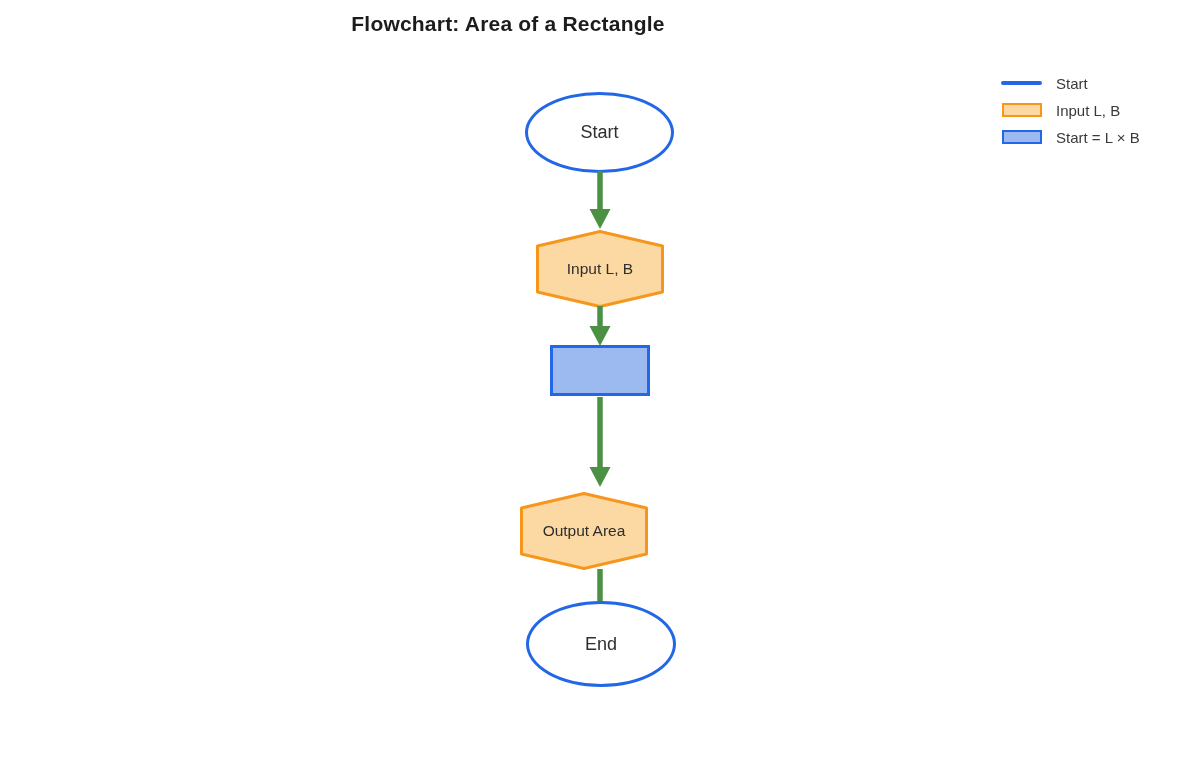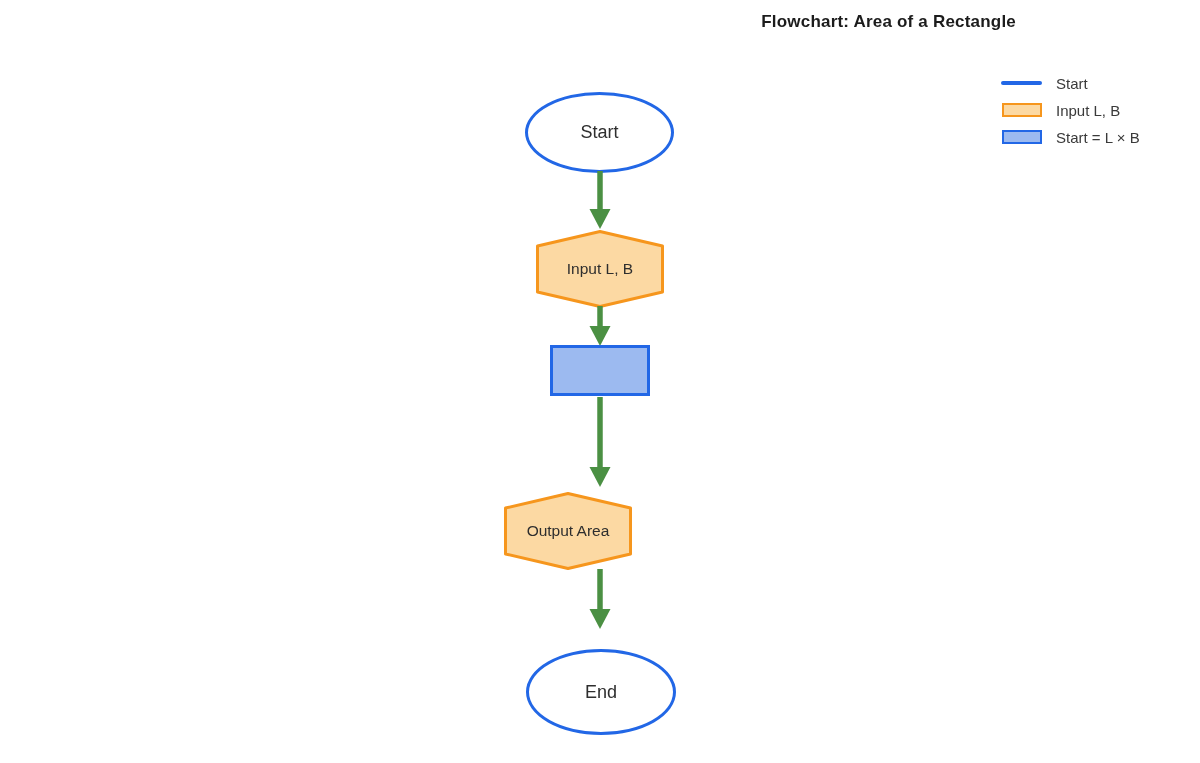--- a/index.html
+++ b/index.html
@@ -15,22 +15,22 @@
     background: #ffffff;
     overflow: hidden;
   }
   .abs { position: absolute; }
 
   
   .page-title {
     top: 12px;
     left: 0;
     width: 1016px;
-    text-align: right;
-    font-size: 17px;
+    text-align: center;
+    font-size: 21px;
     font-weight: bold;
     color: #1c1c1c;
     letter-spacing: 0.2px;
   }
 
   
   .legend {
     top: 74px;
     left: 1001px;
     display: flex;
@@ -174,31 +174,31 @@
     <div class="node-label"></div>
   </div>
 
   <div class="abs arrow" style="left:589px; top:397px;">
     <svg width="22" height="90">
       <line class="arrow-shaft" x1="11" y1="0" x2="11" y2="73"></line>
       <polygon class="arrow-head" points="0.5,70 21.5,70 11,90"></polygon>
     </svg>
   </div>
 
-  <div class="abs hex-node" style="left:504px; top:492px; width:128px; height:78px;">
+  <div class="abs hex-node" style="left:520px; top:492px; width:128px; height:78px;">
     <svg width="128" height="78" viewBox="0 0 128 78">
       <polygon class="hex-poly" points="64,1.5 126.5,16 126.5,62 64,76.5 1.5,62 1.5,16"></polygon>
     </svg>
     <div class="node-label">Output Area</div>
   </div>
 
   <div class="abs arrow" style="left:589px; top:569px;">
     <svg width="22" height="60">
       <line class="arrow-shaft" x1="11" y1="0" x2="11" y2="43"></line>
       <polygon class="arrow-head" points="0.5,40 21.5,40 11,60"></polygon>
     </svg>
   </div>
 
-  <div class="abs ellipse-node" style="left:526px; top:649px; width:150px; height:86px;">
+  <div class="abs ellipse-node" style="left:526px; top:601px; width:150px; height:86px;">
     <div class="node-label">End</div>
   </div>
 
 </div>
 
 </body></html>

